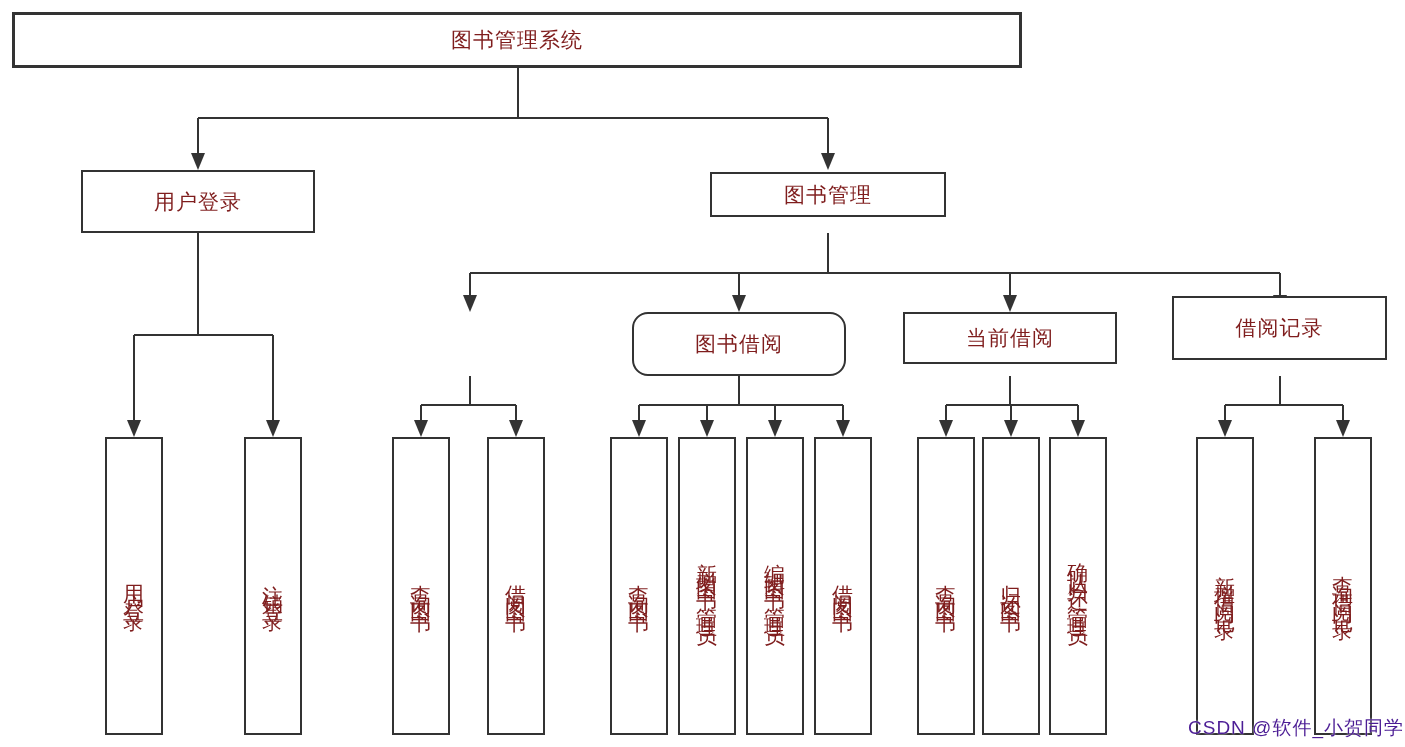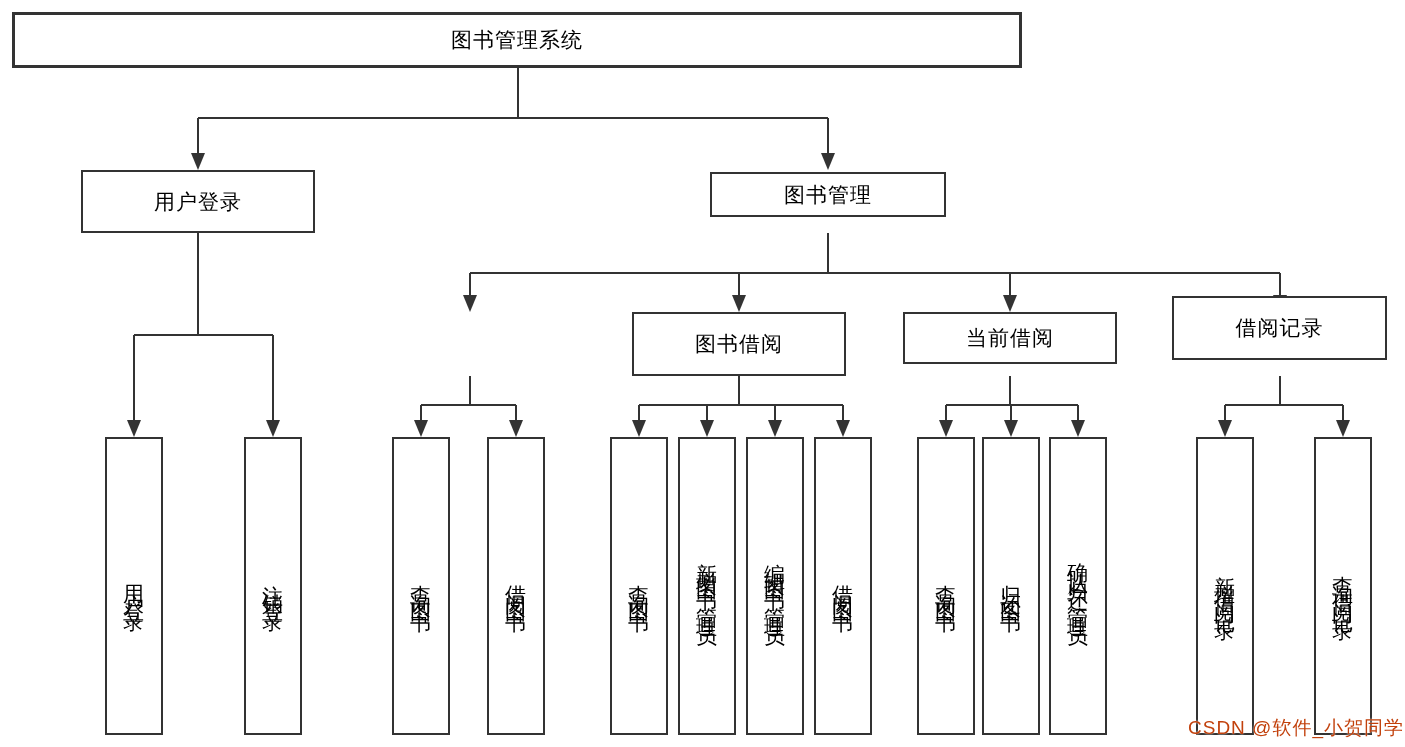--- a/index.html
+++ b/index.html
@@ -4,21 +4,21 @@
 <style>
   html,body{margin:0;padding:0;background:#fff;}
   .stage{
     position:relative;width:1405px;height:747px;background:#ffffff;
     font-family:"Liberation Sans","DejaVu Sans",sans-serif;overflow:hidden;
   }
   .connectors{position:absolute;left:0;top:0;z-index:1;}
   .box{
     position:absolute;box-sizing:border-box;background:#ffffff;
     border:2px solid #333333;display:flex;align-items:center;justify-content:center;
-    color:#000000;font-size:21px;letter-spacing:1px;z-index:2;white-space:nowrap;
+    color:#7f1d1d;font-size:21px;letter-spacing:1px;z-index:2;white-space:nowrap;
   }
   .root{border-width:3px;}
   .vbox span{
     writing-mode:vertical-rl;text-orientation:mixed;
     letter-spacing:9px;line-height:1;font-size:21px;
   }
   .watermark{
     position:absolute;z-index:3;font-size:19px;letter-spacing:1px;
     text-shadow:0 0 2px #ffffff;white-space:nowrap;
   }
@@ -75,21 +75,21 @@
     <span>图书管理系统</span>
   </div>
 
   <div class="box" style="left:81px;top:170px;width:234px;height:63px;">
     <span>用户登录</span>
   </div>
   <div class="box" style="left:710px;top:172px;width:236px;height:45px;">
     <span>图书管理</span>
   </div>
 
-  <div class="box" style="left:632px;top:312px;width:214px;height:64px;">
+  <div class="box" style="left:632px;top:312px;width:214px;height:64px;border-radius:16px;">
     <span>图书借阅</span>
   </div>
   <div class="box" style="left:903px;top:312px;width:214px;height:52px;">
     <span>当前借阅</span>
   </div>
   <div class="box" style="left:1172px;top:296px;width:215px;height:64px;">
     <span>借阅记录</span>
   </div>
 
   <div class="box vbox" style="left:105px;top:437px;width:58px;height:298px;">
@@ -129,15 +129,15 @@
     <span>确认归还（管理员）</span>
   </div>
 
   <div class="box vbox" style="left:1196px;top:437px;width:58px;height:298px;">
     <span>新增借阅记录</span>
   </div>
   <div class="box vbox" style="left:1314px;top:437px;width:58px;height:298px;">
     <span>查询借阅记录</span>
   </div>
 
-  <div class="watermark" style="left:1188px;top:715px;color:#c2410c;">CSDN @软件_小贺同学</div>
+  <div class="watermark" style="left:1188px;top:715px;color:#4c1d95;">CSDN @软件_小贺同学</div>
 
 </div>
 
 </body></html>

